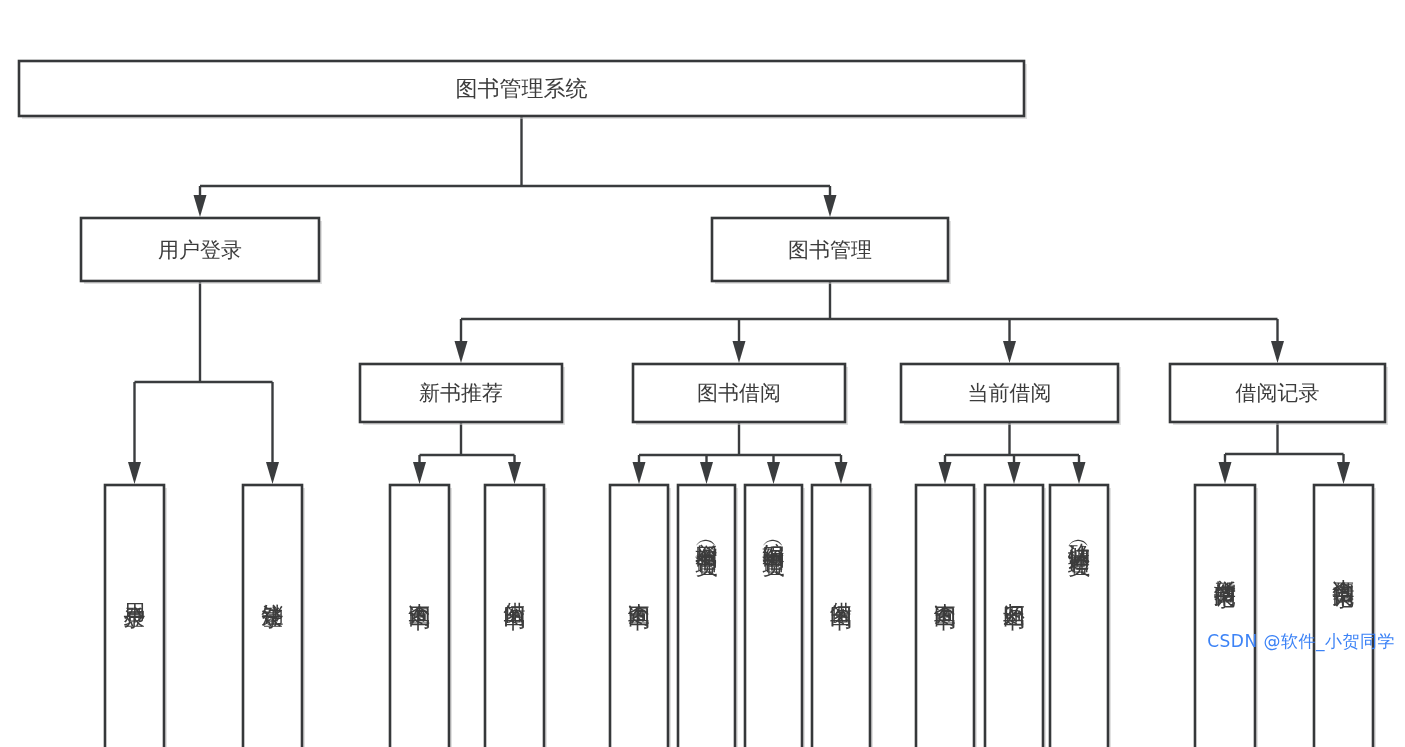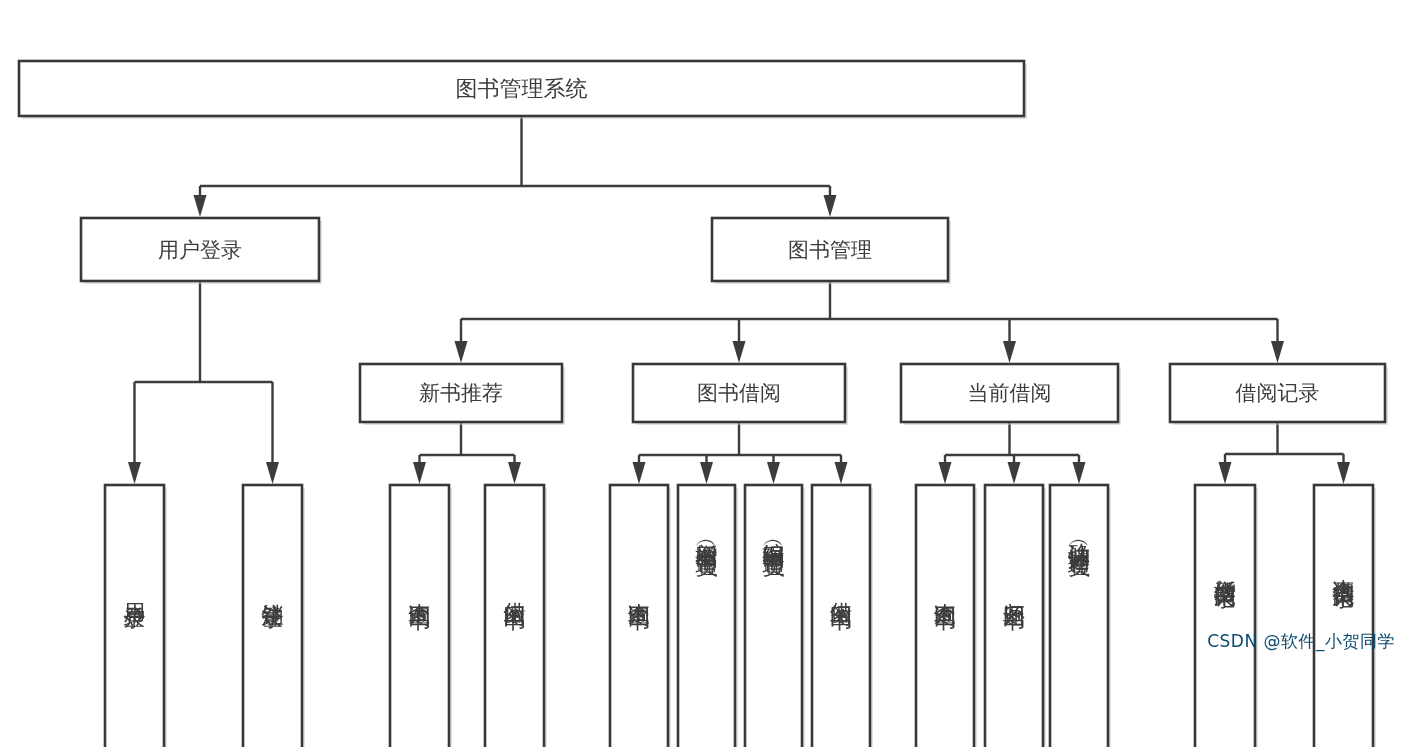--- a/index.html
+++ b/index.html
@@ -61,21 +61,21 @@
     color:#3c3c3c;
     letter-spacing:2px;
     white-space:nowrap;
   }
   .watermark{
     position:absolute;
     right:10px;
     bottom:6px;
     font-family:"DejaVu Sans","Liberation Sans",sans-serif;
     font-size:17px;
-    color:#0c4a6e;
+    color:#3b82f6;
     letter-spacing:.5px;
     user-select:none;
   }
 </style>
 </head>
 <body>
 
 <div id="diagram-root">
   <svg class="diagram" id="diagram-svg" viewBox="0 0 1405 747" xmlns="http://www.w3.org/2000/svg">
       <g>

